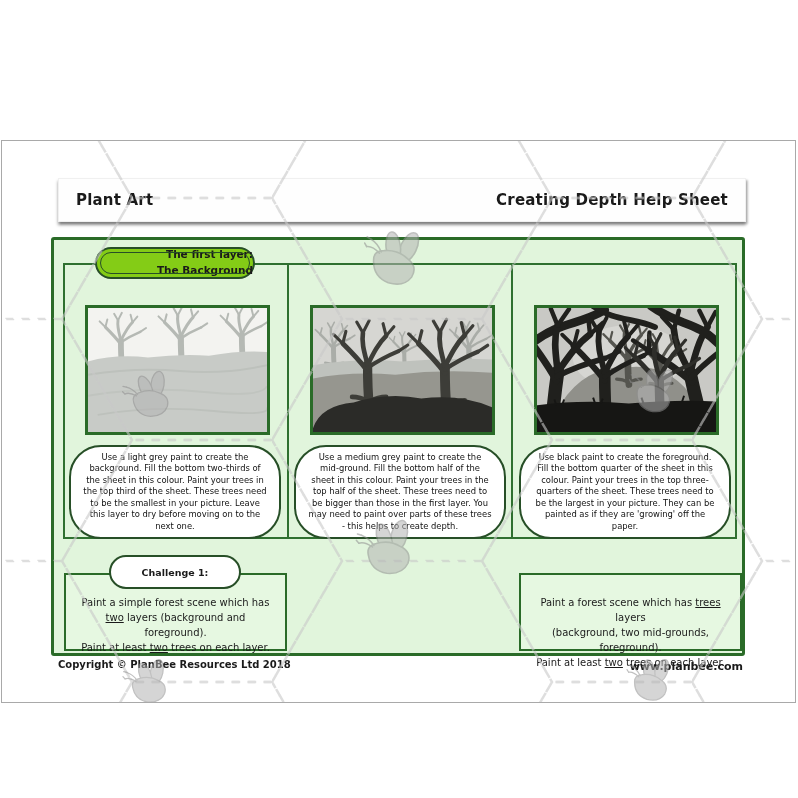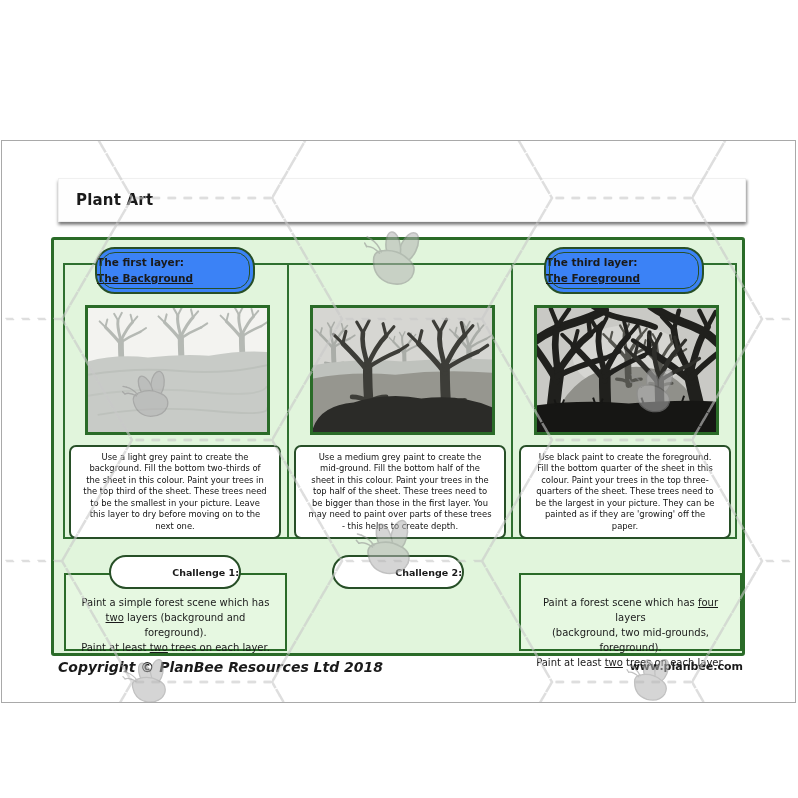--- a/index.html
+++ b/index.html
@@ -21,43 +21,43 @@
   .header-title { font-size:15px; font-weight:700; letter-spacing:.2px; }
 
   .panel { position:absolute; left:49px; top:96px; width:694px; height:419px;
     background:#e1f5dc; border:3px solid #2a6b28; border-radius:3px; z-index:5; }
 
   .inner-box { position:absolute; left:61px; top:122px; width:674px; height:276px;
     border:2px solid #2f7030; z-index:6; }
   .divider { position:absolute; top:123px; width:2px; height:274px; background:#2f7030; z-index:7; }
   #divider-1 { left:285px; } #divider-2 { left:509px; }
 
-  .title-bubble { position:absolute; top:106px; width:160px; height:47px; background:#3b82f6;
+  .title-bubble { position:absolute; top:106px; width:160px; height:32px; background:#84cc16;
     border:2px solid #274f27; outline:1px solid #274f27; outline-offset:-6px; border-radius:20px;
-    z-index:12; display:flex; flex-direction:column; align-items:flex-start; justify-content:center;
+    z-index:12; display:flex; flex-direction:column; align-items:flex-end; justify-content:center;
     font-size:10.5px; font-weight:700; line-height:1.5; text-align:center; }
-  .title-bubble .l2 { text-decoration:underline; }
+  .title-bubble .l2 { }
 
   .painting { position:absolute; top:164px; width:185px; height:130px;
     border:3px solid #2a6b28; z-index:11; background:#eee; }
   .painting svg { display:block; width:100%; height:100%; }
 
   .text-bubble { position:absolute; top:304px; width:212px; height:94px; background:#ffffff;
-    border:2px solid #274f27; border-radius:7px; z-index:12;
+    border:2px solid #274f27; border-radius:32px; z-index:12;
     display:flex; align-items:center; justify-content:center; padding:6px 12px;
     font-size:8.4px; line-height:1.36; text-align:center; color:#111; }
 
   .challenge-box { position:absolute; top:432px; height:78px; background:#e6f8e1;
     border:2.5px solid #2a6b28; z-index:11; padding:20px 8px 4px 8px;
     font-size:10px; line-height:1.5; text-align:center; }
   .challenge-bubble { position:absolute; top:414px; width:132px; height:34px; background:#ffffff;
     border:2px solid #274f27; border-radius:17px; z-index:13;
-    display:flex; align-items:center; justify-content:flex-end; font-size:9.5px; font-weight:700; }
-
-  .footer-copyright { position:absolute; left:56px; top:518px; font-size:14px; font-weight:700; z-index:12;font-style:italic; }
+    display:flex; align-items:center; justify-content:center; font-size:9.5px; font-weight:700; }
+
+  .footer-copyright { position:absolute; left:56px; top:518px; font-size:10px; font-weight:700; z-index:12; }
   .footer-website  { position:absolute; right:52px; top:519px; font-size:11px; font-weight:700; z-index:12; }
 
   .rich u { text-decoration:underline; }
 </style>
 </head>
 <body>
 
 <svg width="0" height="0" style="position:absolute" aria-hidden="true">
   <defs>
     <g id="treeShape" fill="none" stroke="currentColor" stroke-linecap="round">
@@ -90,34 +90,31 @@
       </g>
     </g>
   </defs>
 </svg>
 
 <div id="page">
   <div class="card">
 
     <div class="header-bar">
       <div class="header-title">Plant Art</div>
+      <div class="header-title">Creating Depth Help Sheet</div>
     </div>
 
     <div class="panel"></div>
     <div class="inner-box"></div>
     <div class="divider" id="divider-1"></div>
     <div class="divider" id="divider-2"></div>
 
     <div class="title-bubble" style="left:93px">
       <span>The first layer:</span>
       <span class="l2">The Background</span>
-    </div>
-    <div class="title-bubble" style="left:542px">
-      <span>The third layer:</span>
-      <span class="l2">The Foreground</span>
     </div>
 
     <div class="painting" style="left:83px">
       <svg viewBox="0 0 185 130" preserveAspectRatio="none">
         <rect x="0" y="0" width="185" height="130" fill="#f3f3f0"></rect>
         <g style="color:#b5b9b4">
           <use href="#treeShape" transform="translate(35,58)"></use>
           <use href="#treeShape" transform="translate(97,55) scale(1.05)"></use>
           <use href="#treeShape" transform="translate(160,52)"></use>
         </g>
@@ -177,25 +174,22 @@
 
     <div class="text-bubble" style="left:67px">Use a light grey paint to create the background. Fill the bottom two-thirds of the sheet in this colour. Paint your trees in the top third of the sheet. These trees need to be the smallest in your picture. Leave this layer to dry before moving on to the next one.</div>
     <div class="text-bubble" style="left:517px">Use black paint to create the foreground. Fill the bottom quarter of the sheet in this colour. Paint your trees in the top three-quarters of the sheet. These trees need to be the largest in your picture. They can be painted as if they are 'growing' off the paper.</div>
     <div class="text-bubble" style="left:292px">Use a medium grey paint to create the mid-ground. Fill the bottom half of the sheet in this colour. Paint your trees in the top half of the sheet. These trees need to be bigger than those in the first layer.  You may need to paint over parts of these trees - this helps to create depth.</div>
 
     <div class="challenge-bubble" style="left:107px">
       <span>Challenge 1:</span>
     </div>
     <div class="challenge-box rich" style="left:62px; width:223px"><span>Paint a simple forest scene which has</span><br><u>two</u><span> layers (background and foreground).</span><br><span>Paint at least </span><u>two</u><span> trees on each layer.</span></div>
 
-    <div class="challenge-bubble" style="left:330px">
-      <span>Challenge 2:</span>
-    </div>
-
-    <div class="challenge-box rich" style="left:517px; width:223px"><span>Paint a forest scene which has </span><u>four</u><span> layers</span><br><span>(background, two mid-grounds, foreground).</span><br><span>Paint at least </span><u>two</u><span> trees on each layer.</span></div>
+
+    <div class="challenge-box rich" style="left:517px; width:223px"><span>Paint a forest scene which has </span><u>trees</u><span> layers</span><br><span>(background, two mid-grounds, foreground).</span><br><span>Paint at least </span><u>two</u><span> trees on each layer.</span></div>
 
     <div class="footer-copyright">Copyright © PlanBee Resources Ltd 2018</div>
     <div class="footer-website">www.planbee.com</div>
 
     <svg class="bee" style="left:117px; top:225px; width:65px; height:65px; transform:rotate(-10deg)" viewBox="0 0 100 100">
         <use href="#beeShape"></use>
       </svg>
     <svg class="bee" style="left:354px; top:81px;  width:80px; height:80px; transform:rotate(8deg)" viewBox="0 0 100 100">
         <use href="#beeShape"></use>
       </svg>

